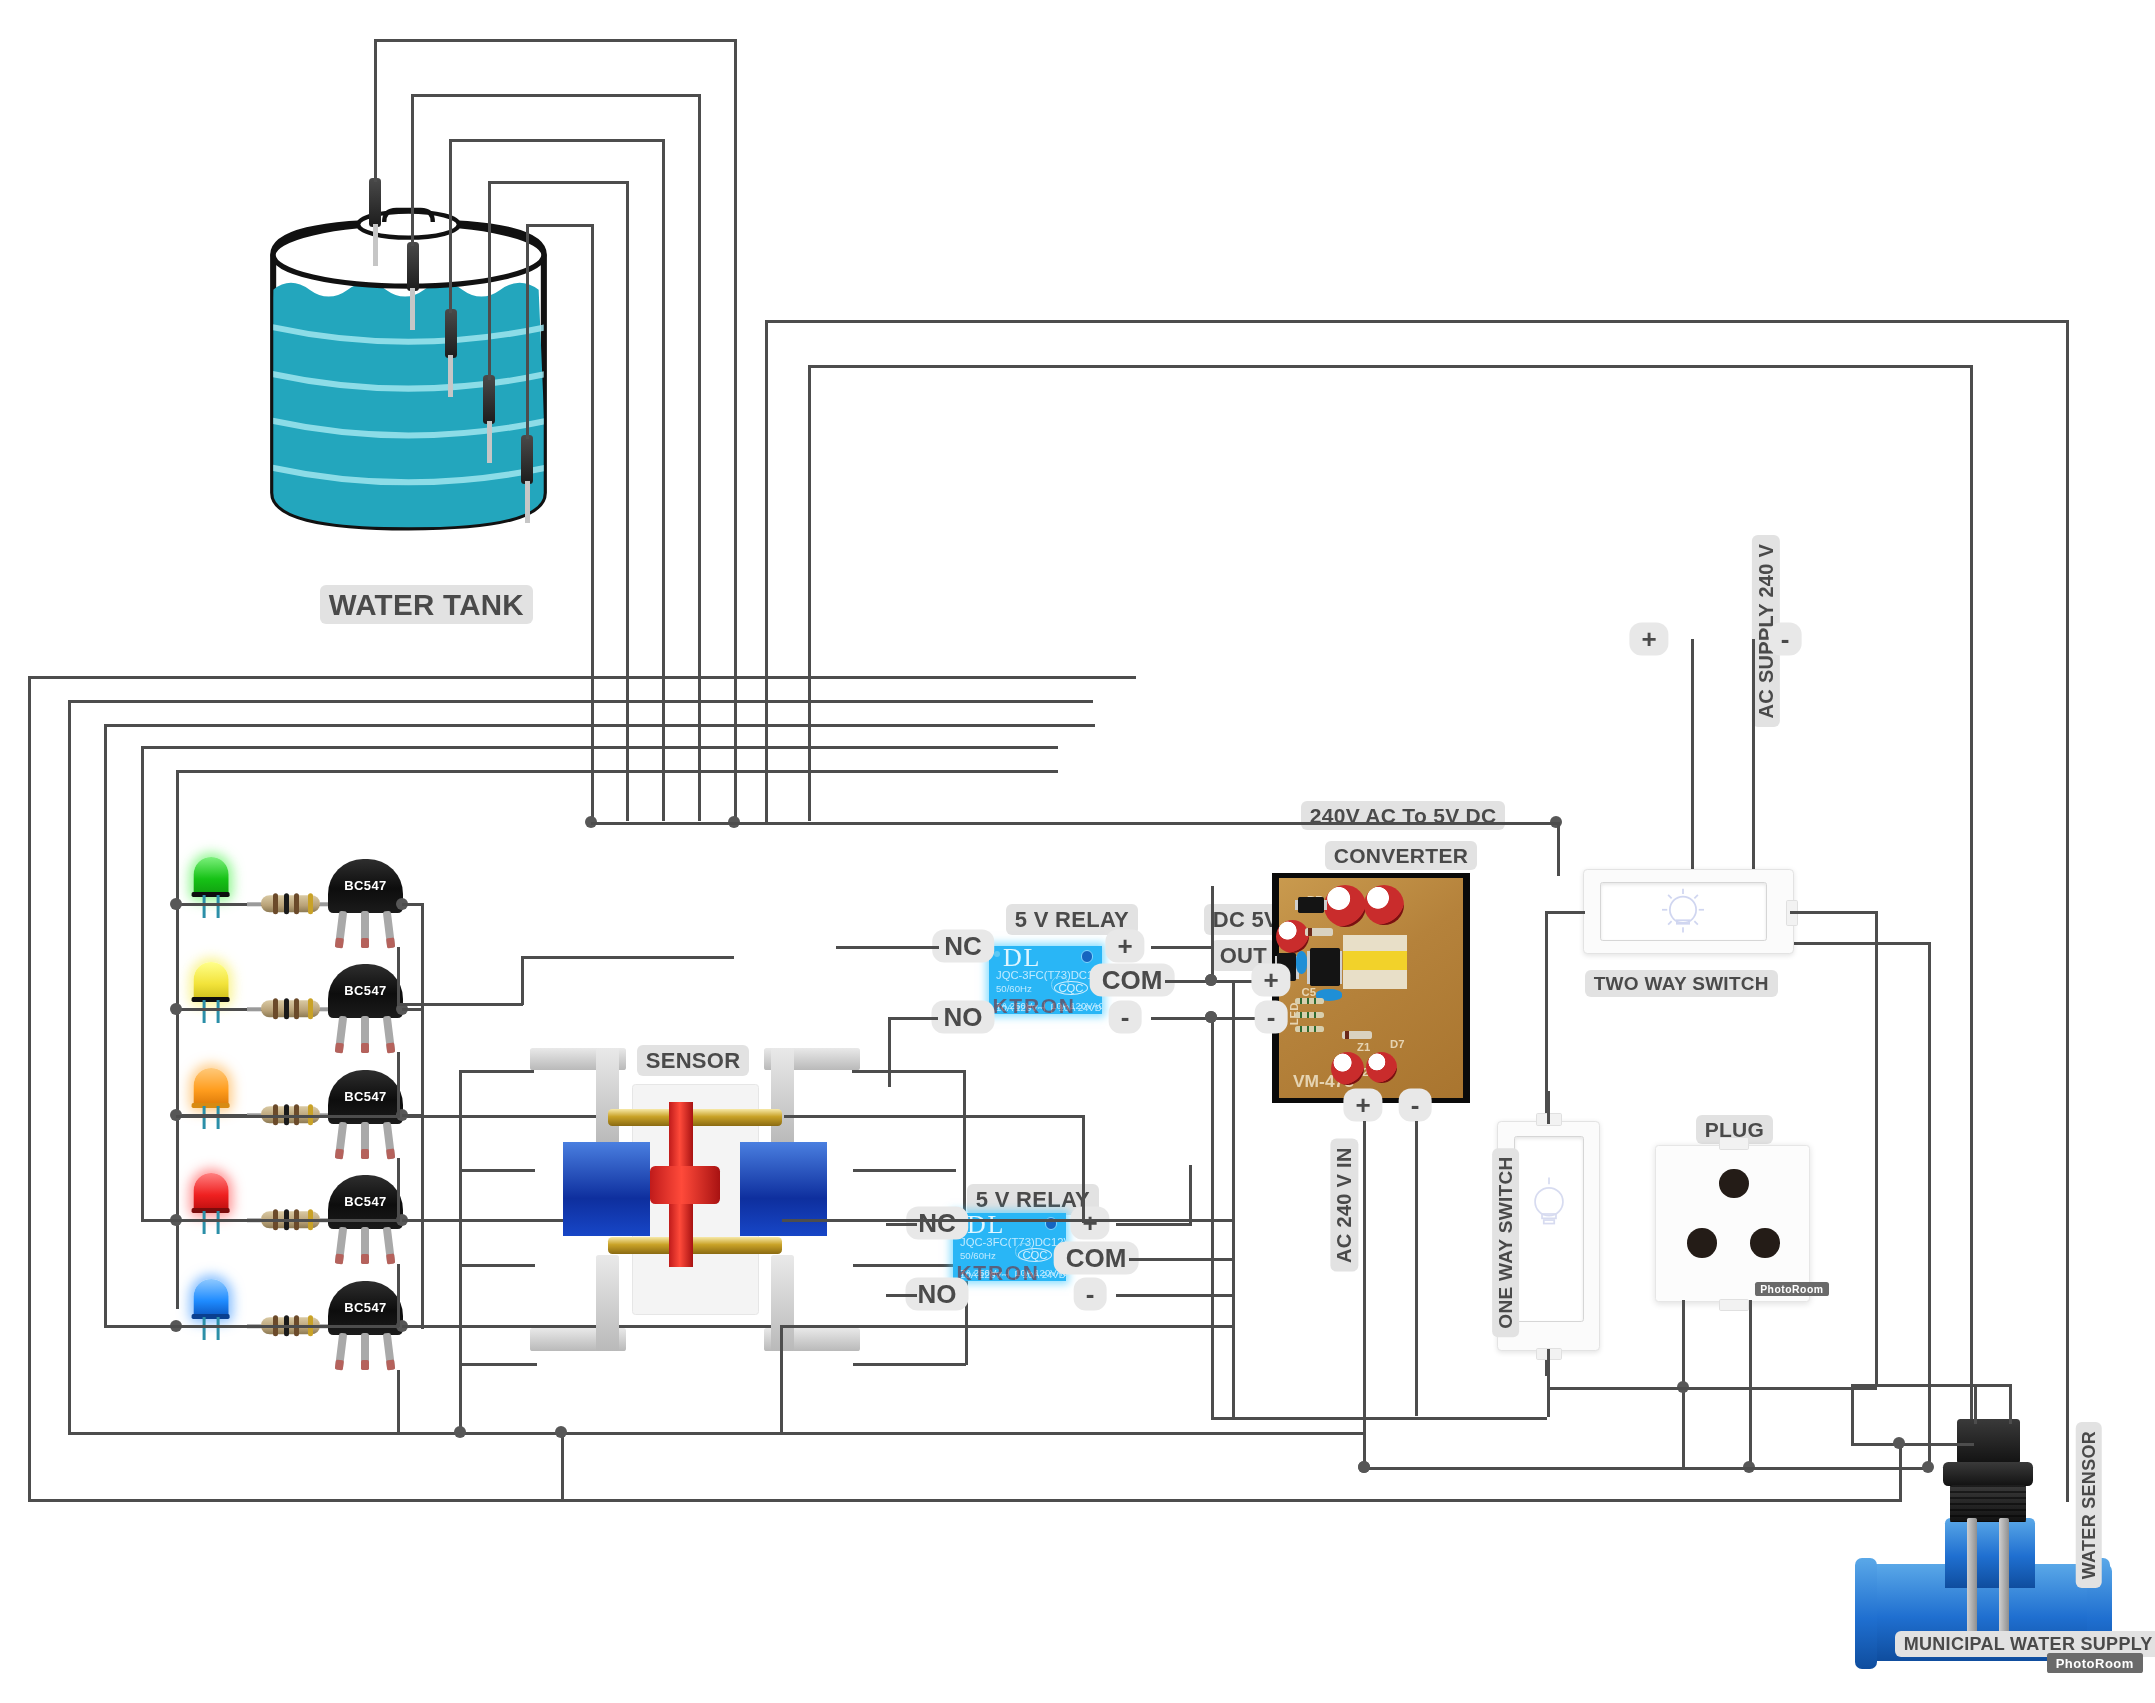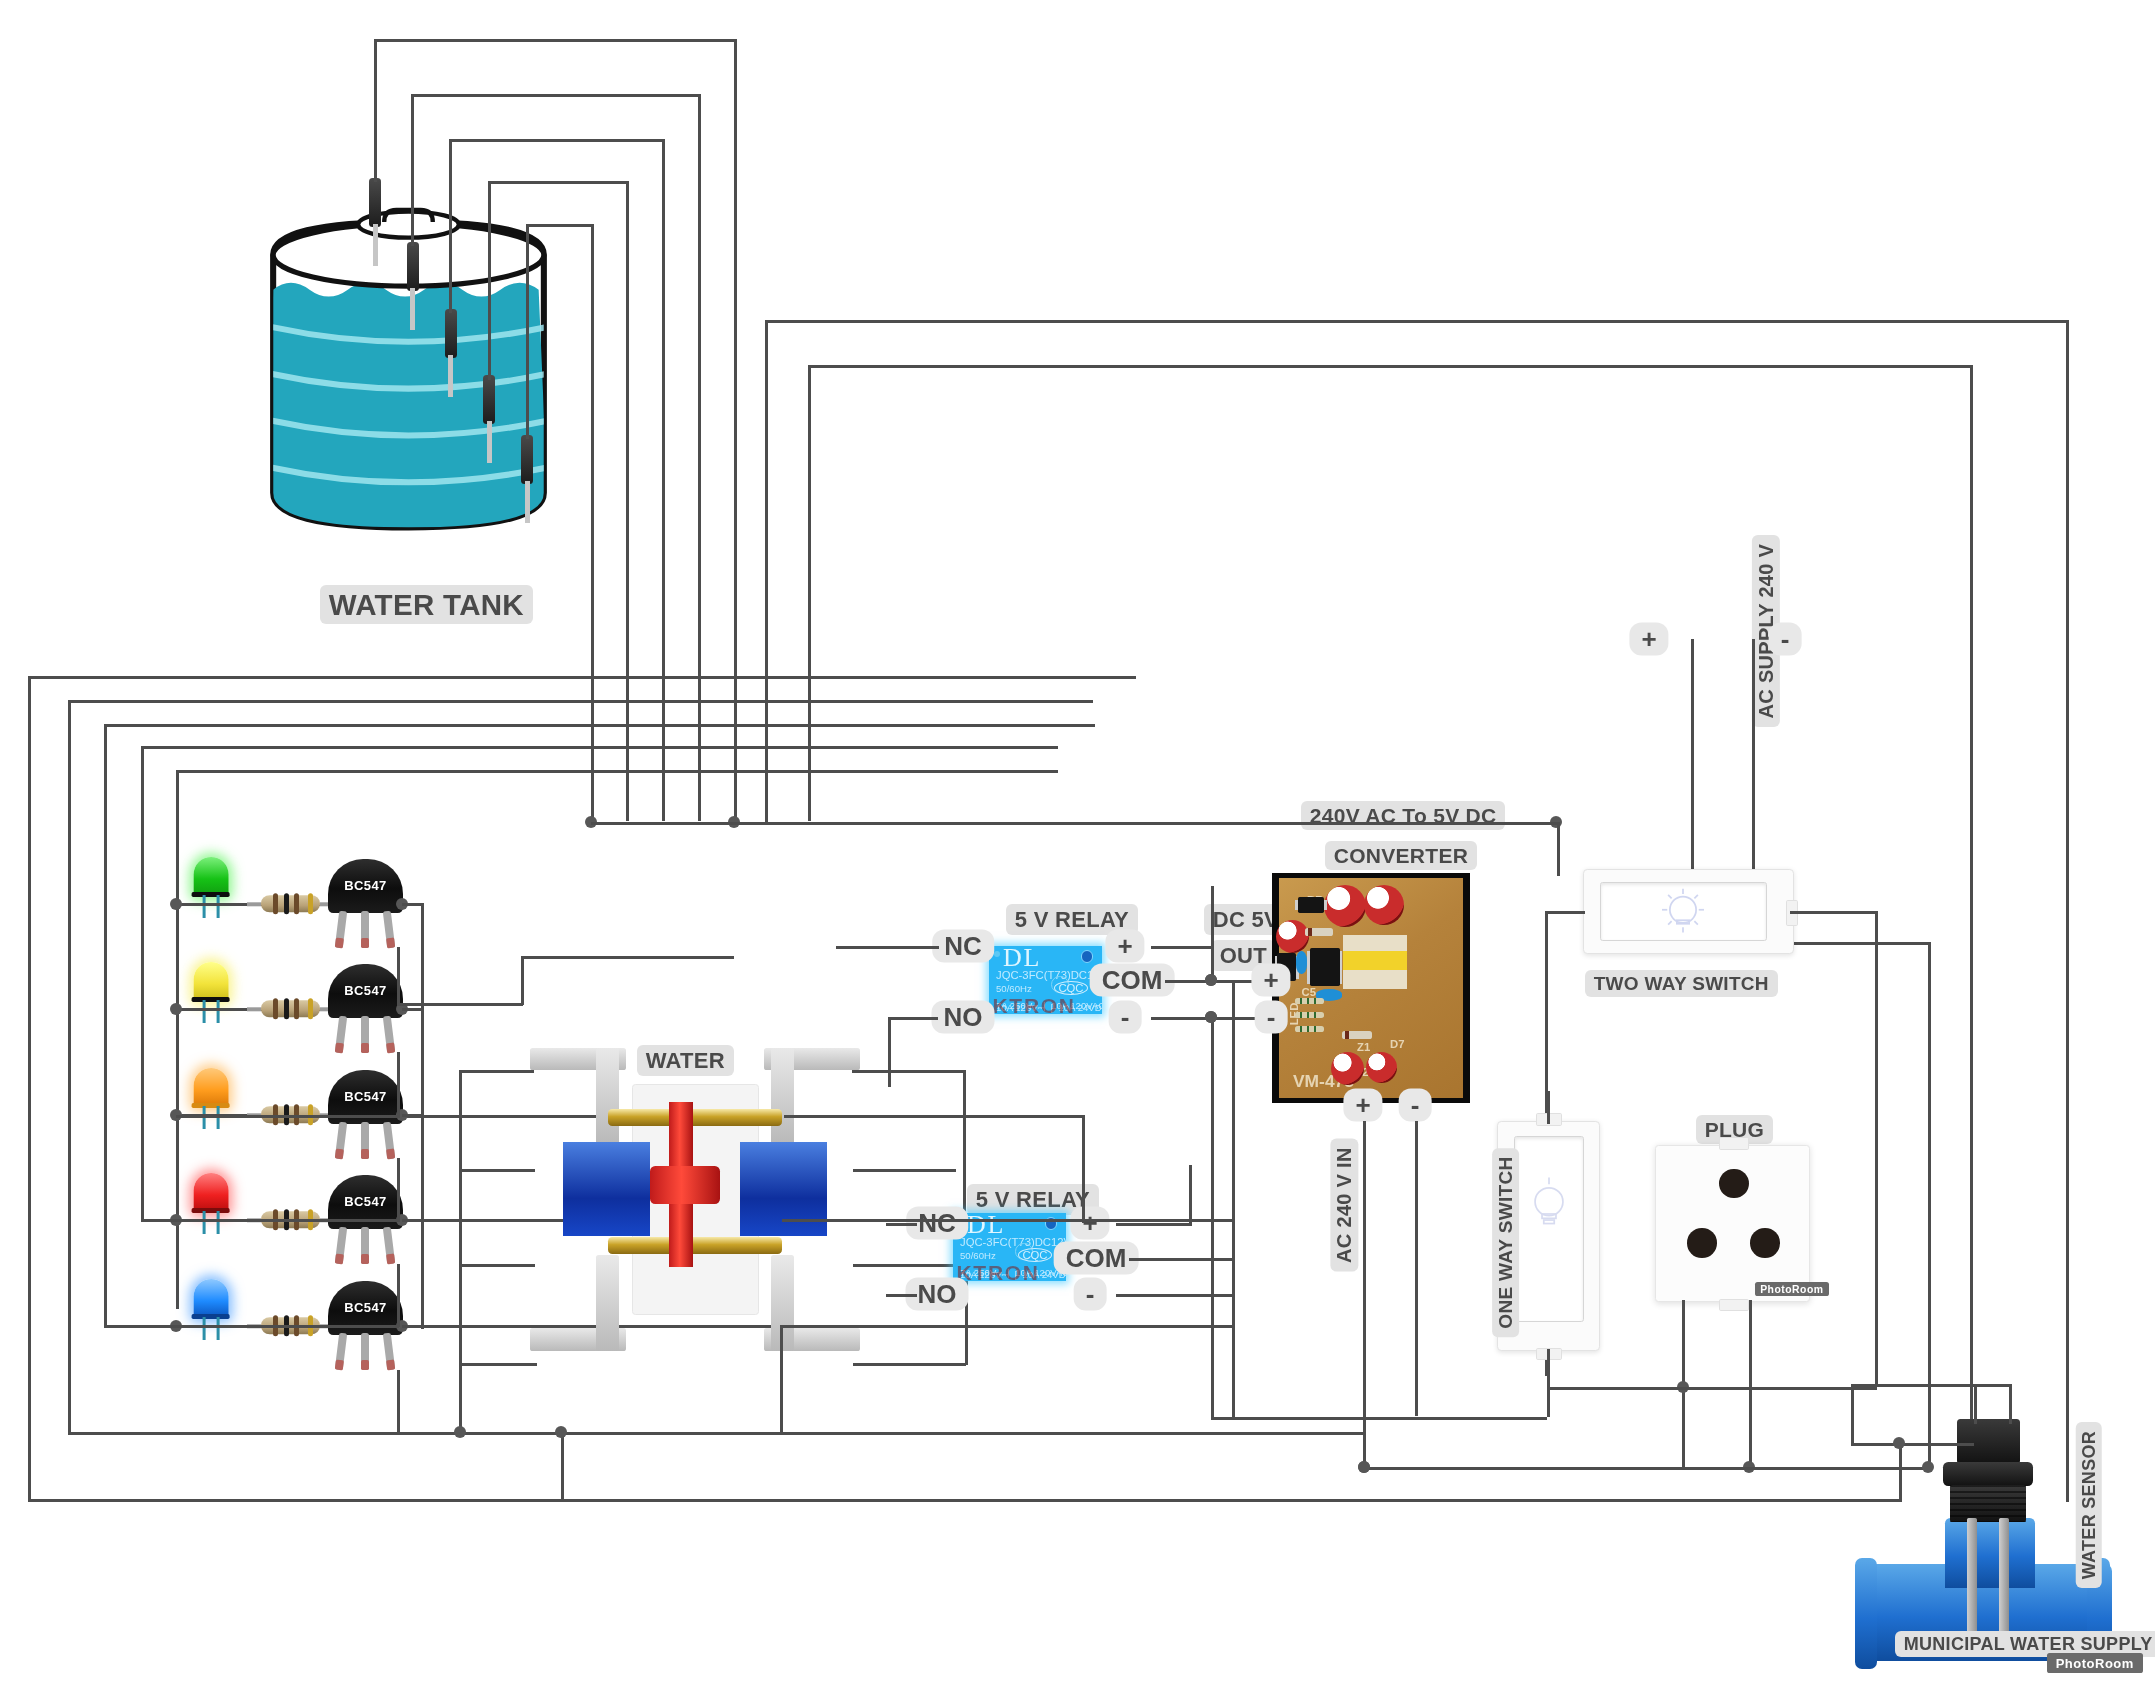--- a/index.html
+++ b/index.html
@@ -416,21 +416,21 @@
 
     <div class="vblue" style="left:42px;top:103px;width:87px;height:94px;"></div>
     <div class="vblue" style="left:219px;top:103px;width:87px;height:94px;"></div>
 
     <div class="vgold" style="left:87px;top:70px;width:174px;height:17.4px;"></div>
     <div class="vgold" style="left:87px;top:198px;width:174px;height:17.4px;"></div>
 
     <div class="vred" style="left:148px;top:63px;width:24px;height:165px;"></div>
     <div class="vred" style="left:129px;top:127px;width:70px;height:38px;border-radius:5.2px;"></div>
   </div>
-  <div class="lbl" style="left:637px;top:1045px;font-size:22px;">WATER</div>
+  <div class="lbl" style="left:637px;top:1045px;font-size:22px;">SENSOR</div>
 
   <div class="w wh" style="left:459px;top:1070px;width:75px;"></div>
   <div class="w wv" style="left:459px;top:1070px;height:365px;"></div>
   <div class="w wh" style="left:852px;top:1070px;width:113px;"></div>
   <div class="w wv" style="left:963px;top:1070px;height:226px;"></div>
   <div class="w wh" style="left:459px;top:1169px;width:76px;"></div>
   <div class="w wh" style="left:853px;top:1169px;width:103px;"></div>
   <div class="w wh" style="left:459px;top:1264px;width:76px;"></div>
   <div class="w wh" style="left:853px;top:1264px;width:111px;"></div>
   <div class="w wh" style="left:459px;top:1363px;width:78px;"></div>

